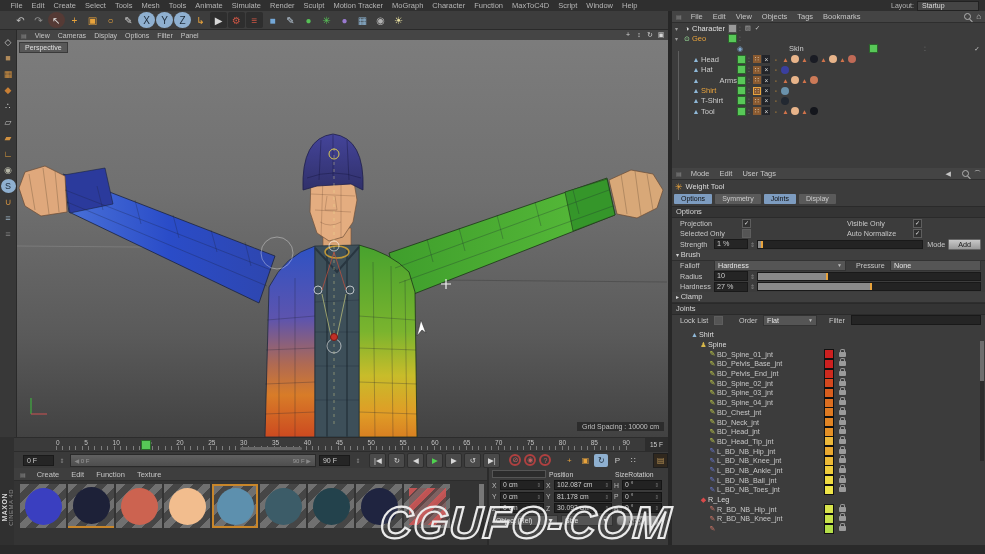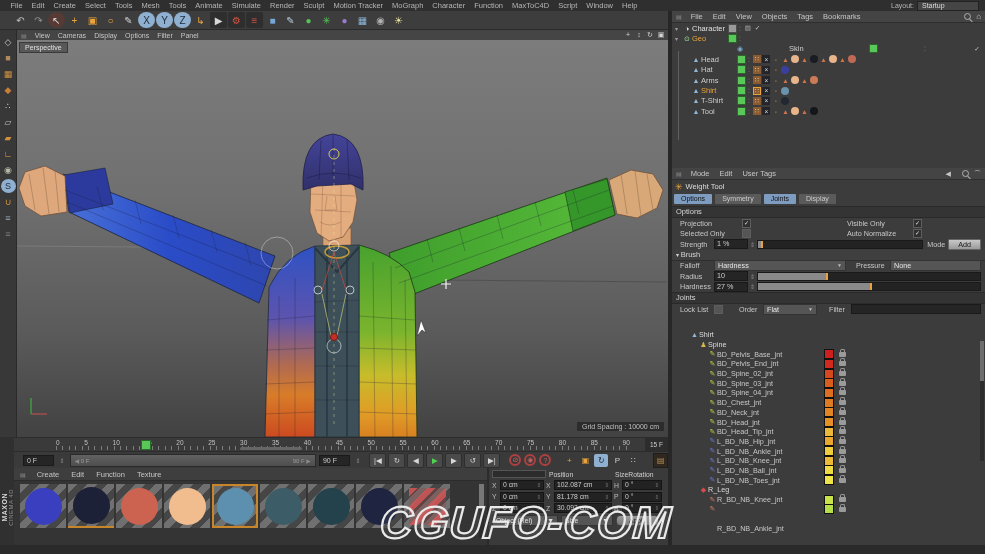--- a/index.html
+++ b/index.html
@@ -572,21 +572,21 @@
             </span>
             <span class="tag" style="background: rgb(58, 63, 158); border-radius: 50%;">
               <span></span>
             </span>
           </span>
         </div>
 
         <div class="om-row" style="margin-left: 9px;">
           <span class="om-caret"></span>
           <span class="om-icon" style="color: rgb(143, 184, 216);">▲</span>
-          <span class="om-name" style="color: rgb(204, 204, 204);">Arms</span>
+          <span class="om-name" style="color: rgb(204, 204, 204); text-align: right;">Arms</span>
           <span class="vchip" style="background: rgb(88, 200, 88);"></span>
           <span class="vdots">⁚</span>
           <span class="tags">
 
           <span class="tag" style="background: rgb(138, 90, 48); color: rgb(232, 216, 192);">
               <span>∷</span>
             </span>
             <span class="tag" style="background: rgb(35, 37, 42); color: rgb(221, 221, 221);">
               <span>×</span>
             </span>
@@ -761,20 +761,21 @@
       </div>
       <div class="arow">
         <span style="width:34px">Hardness</span>
         <span class="afield" style="width:28px">27 %</span>
         <span class="stepper">⇕</span>
         <span class="slider">
             <span class="sfill" style="width:112px"></span>
             <span class="stick" style="left:112px"></span>
           </span>
       </div>
+      <div class="fold-h closed">Clamp</div>
       <div class="sec-h">Joints</div>
       <div class="arow">
         <span style="width:34px">Lock List</span>
         <span class="cb off"></span>
         <span style="margin-left:16px;width:24px">Order</span>
         <span class="dd" style="width:46px">
             <span>Flat</span>
             <span class="dar">▼</span>
           </span>
         <span style="margin-left:12px;width:22px">Filter</span>
@@ -791,20 +792,27 @@
 
         </div>
 
         <div class="jrow">
           <span style="flex: 0 0 auto; width: 27px;"></span>
           <span class="jicon" style="color: rgb(216, 184, 74);">♟</span>
           <span class="jname" style="color: rgb(221, 221, 221);">Spine</span>
 
         </div>
 
+        <div class="jrow">
+          <span style="flex: 0 0 auto; width: 36px;"></span>
+          <span class="jicon" style="color: rgb(198, 210, 74);">✎</span>
+          <span class="jname" style="color: rgb(200, 200, 200);">BD_Spine_01_jnt</span>
+          <span class="jsw" style="background: rgb(204, 32, 32); visibility: visible;"></span>
+          <span class="jlock" style="visibility: visible;"></span>
+        </div>
 
         <div class="jrow">
           <span style="flex: 0 0 auto; width: 36px;"></span>
           <span class="jicon" style="color: rgb(198, 210, 74);">✎</span>
           <span class="jname" style="color: rgb(200, 200, 200);">BD_Pelvis_Base_jnt</span>
           <span class="jsw" style="background: rgb(204, 32, 32); visibility: visible;"></span>
           <span class="jlock" style="visibility: visible;"></span>
         </div>
 
         <div class="jrow">
@@ -876,30 +884,30 @@
           <span style="flex: 0 0 auto; width: 36px;"></span>
           <span class="jicon" style="color: rgb(106, 122, 216);">✎</span>
           <span class="jname" style="color: rgb(200, 200, 200);">L_BD_NB_Hip_jnt</span>
           <span class="jsw" style="background: rgb(232, 168, 48); visibility: visible;"></span>
           <span class="jlock" style="visibility: visible;"></span>
         </div>
 
         <div class="jrow">
           <span style="flex: 0 0 auto; width: 36px;"></span>
           <span class="jicon" style="color: rgb(106, 122, 216);">✎</span>
+          <span class="jname" style="color: rgb(200, 200, 200);">L_BD_NB_Knee_jnt</span>
+          <span class="jsw" style="background: rgb(236, 186, 54); visibility: visible;"></span>
+          <span class="jlock" style="visibility: visible;"></span>
+        </div>
+
+        <div class="jrow">
+          <span style="flex: 0 0 auto; width: 36px;"></span>
+          <span class="jicon" style="color: rgb(106, 122, 216);">✎</span>
           <span class="jname" style="color: rgb(200, 200, 200);">L_BD_NB_Ankle_jnt</span>
           <span class="jsw" style="background: rgb(238, 204, 60); visibility: visible;"></span>
-          <span class="jlock" style="visibility: visible;"></span>
-        </div>
-
-        <div class="jrow">
-          <span style="flex: 0 0 auto; width: 36px;"></span>
-          <span class="jicon" style="color: rgb(106, 122, 216);">✎</span>
-          <span class="jname" style="color: rgb(200, 200, 200);">L_BD_NB_Knee_jnt</span>
-          <span class="jsw" style="background: rgb(236, 186, 54); visibility: visible;"></span>
           <span class="jlock" style="visibility: visible;"></span>
         </div>
 
         <div class="jrow">
           <span style="flex: 0 0 auto; width: 36px;"></span>
           <span class="jicon" style="color: rgb(106, 122, 216);">✎</span>
           <span class="jname" style="color: rgb(200, 200, 200);">L_BD_NB_Ball_jnt</span>
           <span class="jsw" style="background: rgb(238, 218, 66); visibility: visible;"></span>
           <span class="jlock" style="visibility: visible;"></span>
         </div>
@@ -912,20 +920,27 @@
           <span class="jlock" style="visibility: visible;"></span>
         </div>
 
         <div class="jrow">
           <span style="flex: 0 0 auto; width: 27px;"></span>
           <span class="jicon" style="color: rgb(216, 74, 74);">◆</span>
           <span class="jname" style="color: rgb(221, 221, 221);">R_Leg</span>
 
         </div>
 
+        <div class="jrow">
+          <span style="flex: 0 0 auto; width: 36px;"></span>
+          <span class="jicon" style="color: rgb(216, 122, 106);">✎</span>
+          <span class="jname" style="color: rgb(200, 200, 200);">R_BD_NB_Hip_jnt</span>
+          <span class="jsw" style="background: rgb(216, 228, 76); visibility: visible;"></span>
+          <span class="jlock" style="visibility: visible;"></span>
+        </div>
 
         <div class="jrow">
           <span style="flex: 0 0 auto; width: 36px;"></span>
           <span class="jicon" style="color: rgb(216, 122, 106);">✎</span>
           <span class="jname" style="color: rgb(200, 200, 200);">R_BD_NB_Knee_jnt</span>
           <span class="jsw" style="background: rgb(200, 226, 74); visibility: visible;"></span>
           <span class="jlock" style="visibility: visible;"></span>
         </div>
 
         <div class="jrow">

